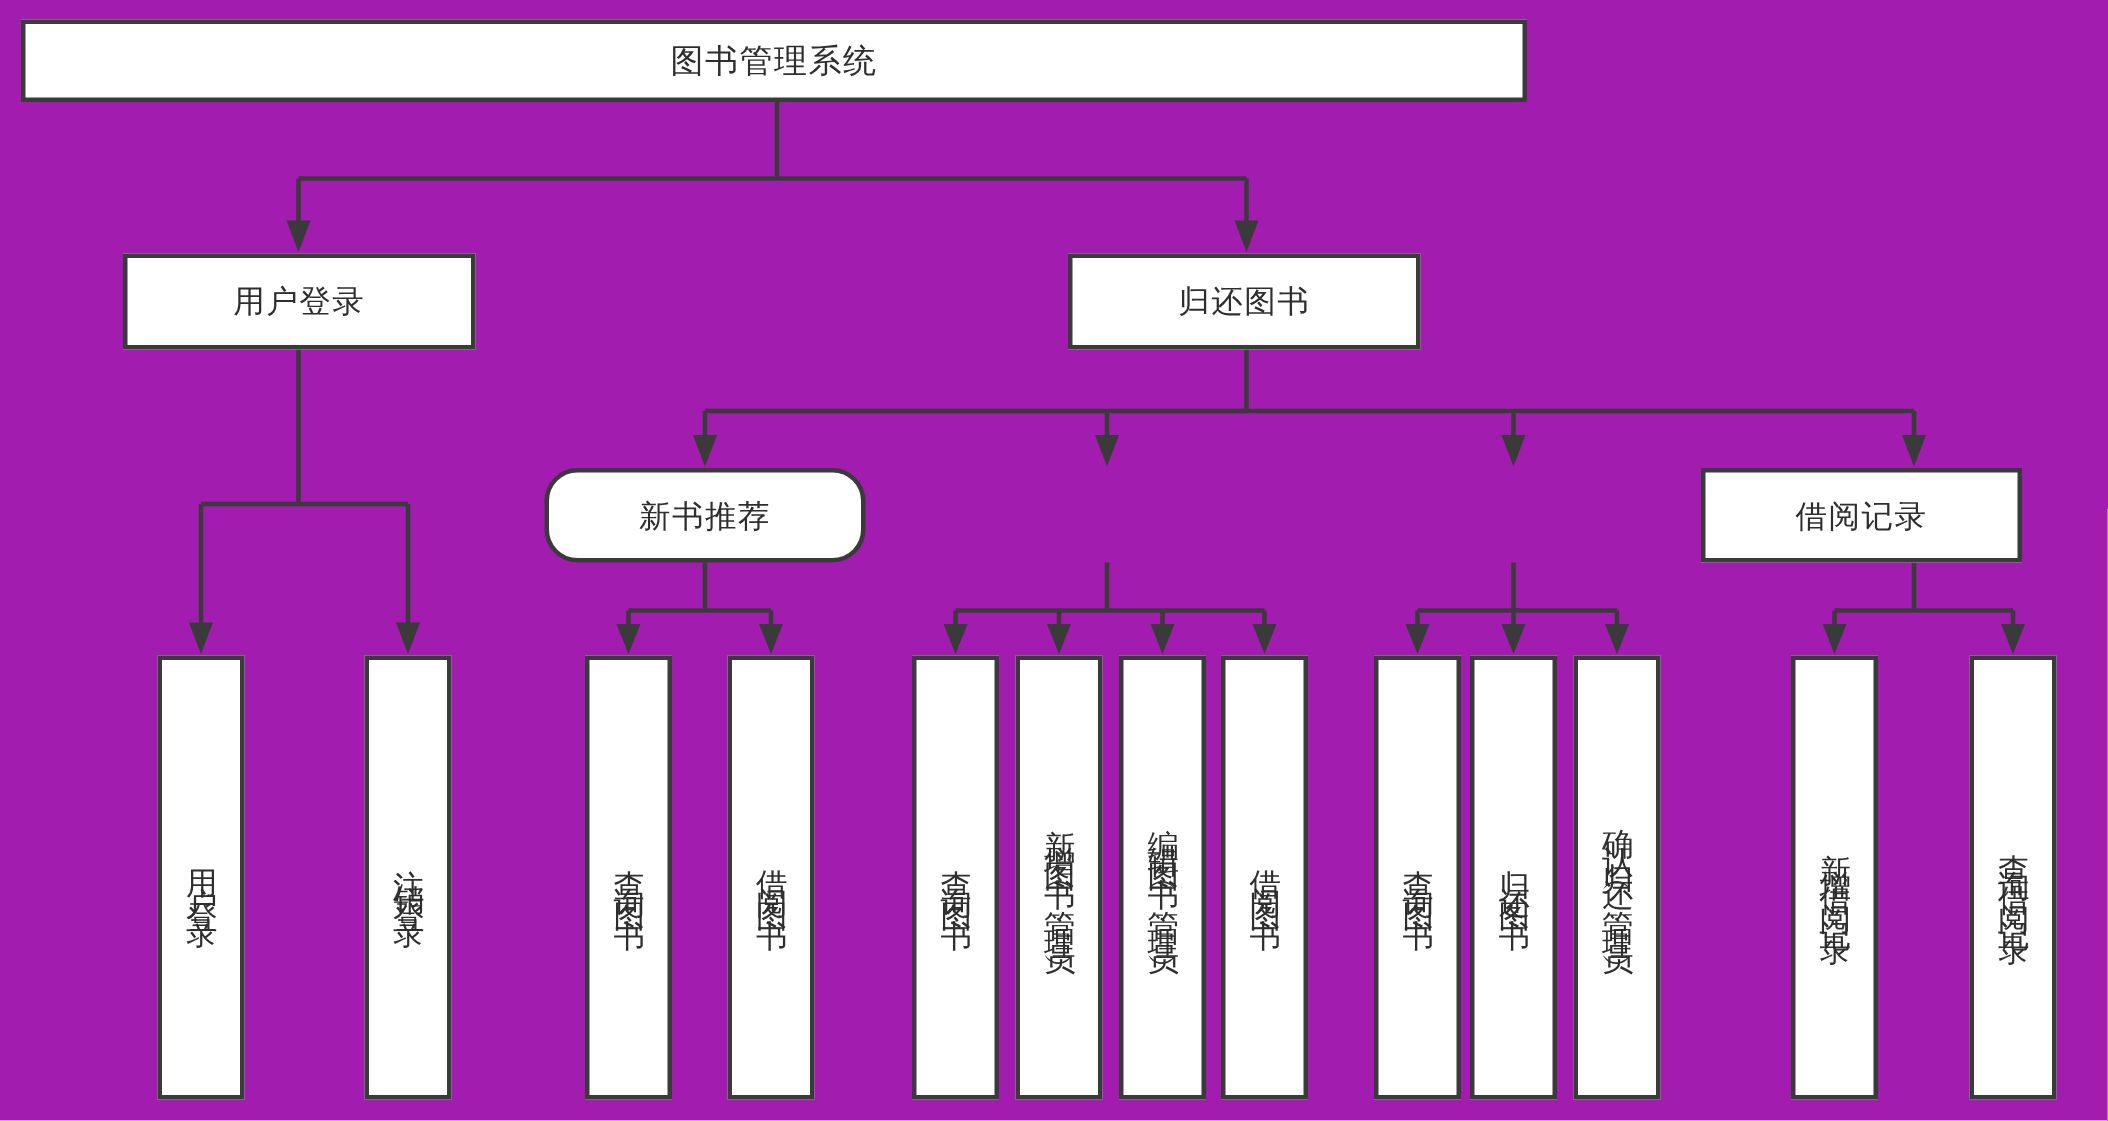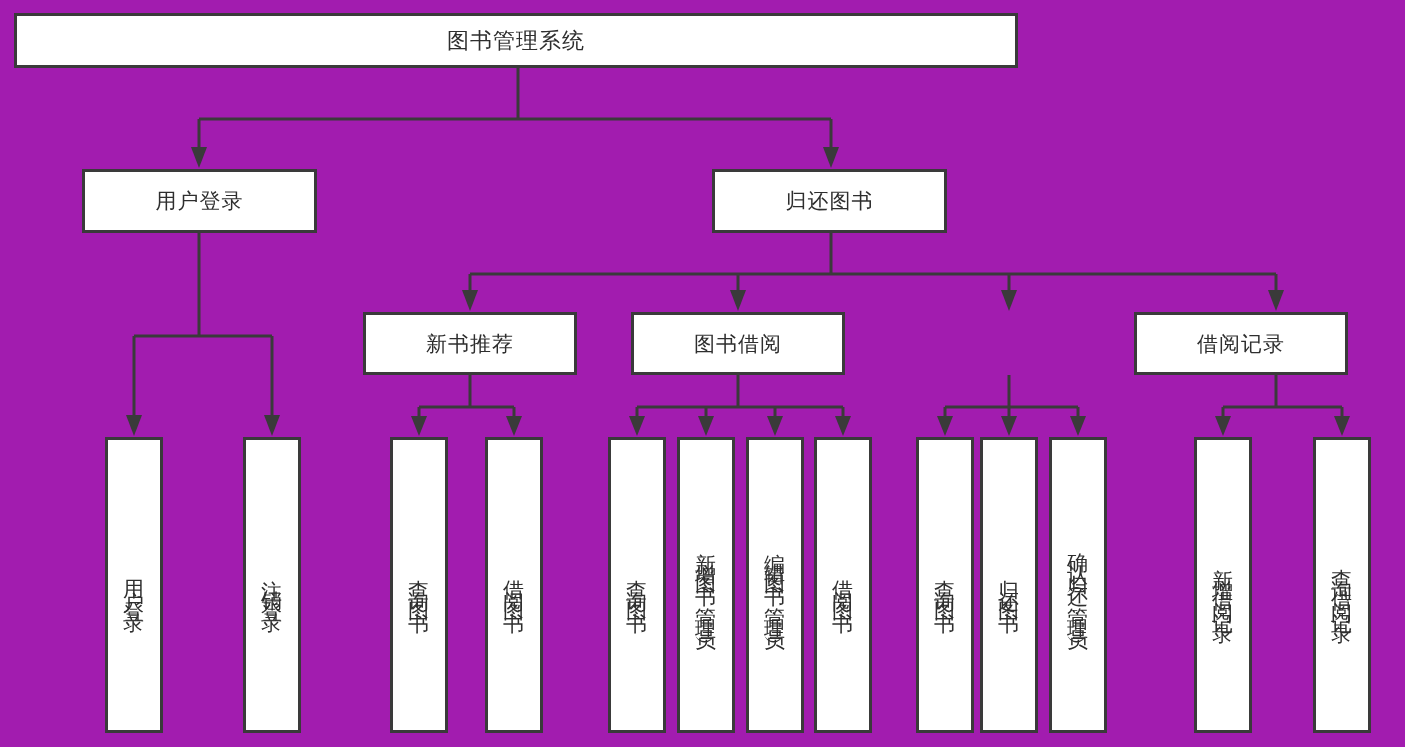--- a/index.html
+++ b/index.html
@@ -117,25 +117,22 @@
     <span>图书管理系统</span>
   </div>
 
   <div class="node hbox" style="left:82px; top:169px; width:235px; height:64px;">
     <span>用户登录</span>
   </div>
   <div class="node hbox" style="left:712px; top:169px; width:235px; height:64px;">
     <span>归还图书</span>
   </div>
 
-  <div class="node hbox" style="left:363px; top:312px; width:214px; height:63px;">
+  <div class="node hbox" style="left:363px; top:312px; width:214px; height:63px;border-radius:22px;">
     <span>新书推荐</span>
-  </div>
-  <div class="node hbox" style="left:631px; top:312px; width:214px; height:63px;">
-    <span>图书借阅</span>
   </div>
   <div class="node hbox" style="left:1134px; top:312px; width:214px; height:63px;">
     <span>借阅记录</span>
   </div>
 
   <div class="node vbox" style="left:105px; top:437px; width:58px; height:296px;">
     <span>用户登录</span>
   </div>
   <div class="node vbox" style="left:243px; top:437px; width:58px; height:296px;">
     <span>注销登录</span>

